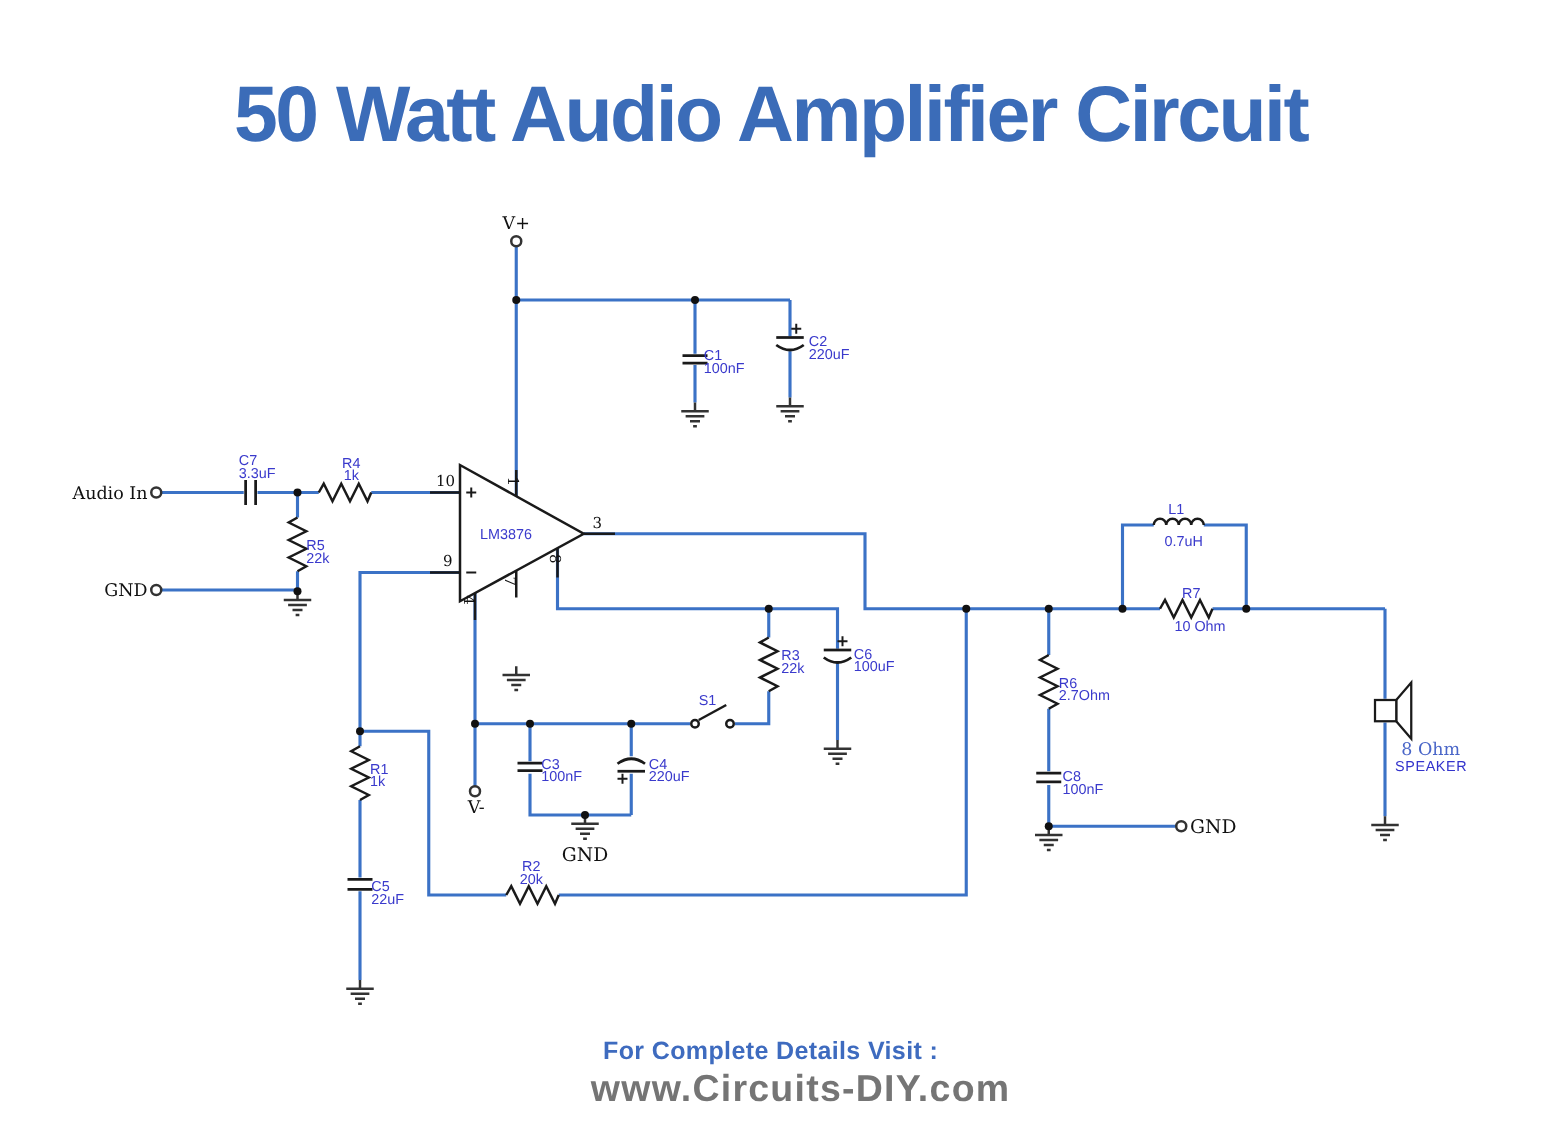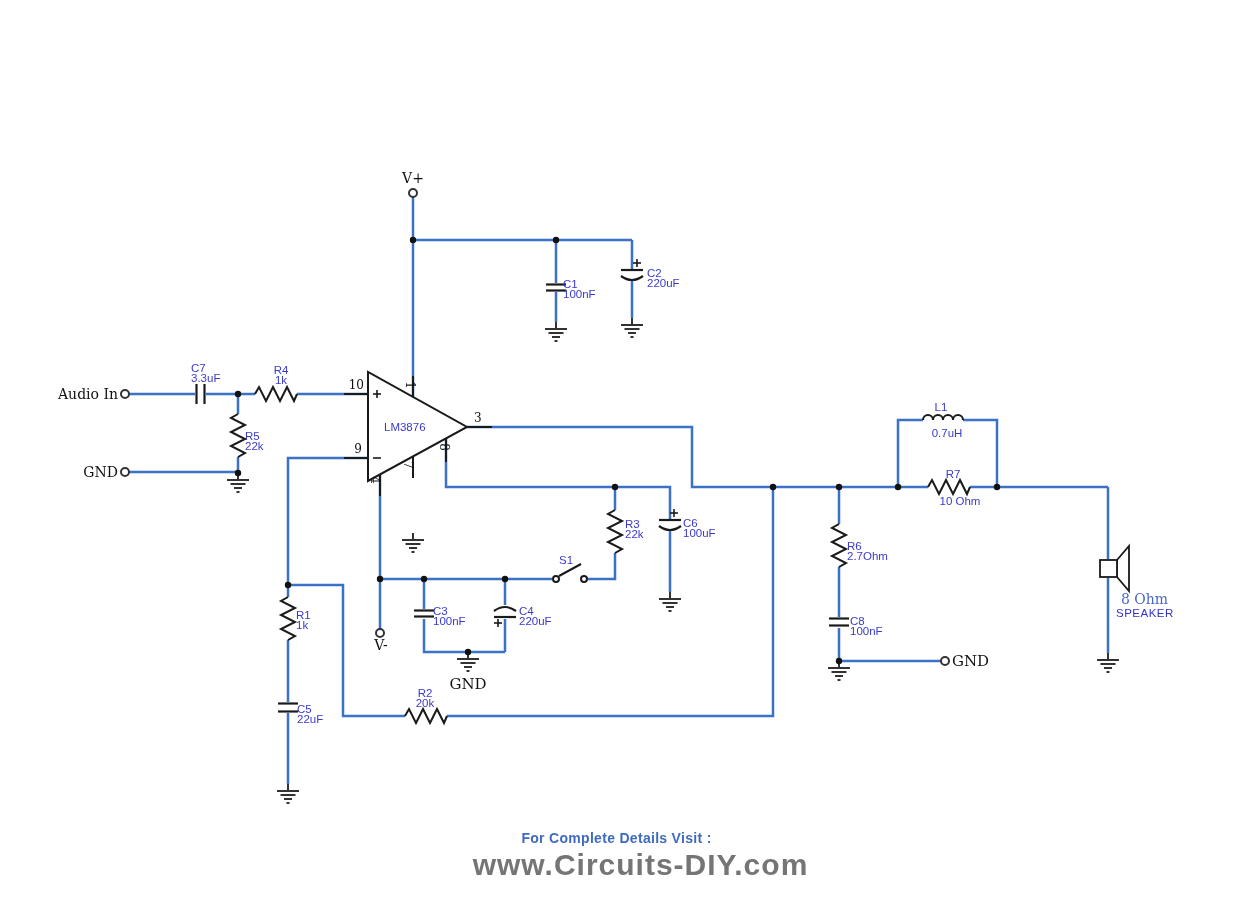--- a/index.html
+++ b/index.html
@@ -1,34 +1,35 @@
 <!DOCTYPE html>
 <html><head>
 <meta charset="utf-8">
 <style>
   html,body{margin:0;padding:0;background:#ffffff;}
   .page{position:relative;width:1233px;height:915px;background:#ffffff;overflow:hidden;
         font-family:"Liberation Sans",sans-serif;}
   .title{position:absolute;top:56px;left:0;width:100%;text-align:center;
          font-size:63px;font-weight:700;letter-spacing:-2px;color:#3b6cb8;margin:0;}
   .footer{position:absolute;top:830px;left:0;width:100%;text-align:center;}
-  .footer-cta{font-size:14px;font-weight:700;color:#3e6bbf;letter-spacing:.3px;}
+  .footer-cta{font-size:20px;font-weight:700;color:#3e6bbf;letter-spacing:.3px;}
   .footer-site{font-size:30px;font-weight:700;color:#757575;letter-spacing:1px;margin-top:2px;margin-left:48px;}
   svg{position:absolute;left:0;top:0;}
   text{font-family:"Liberation Sans",sans-serif;}
   .lbl{fill:#3a3acc;font-size:11.5px;}
   .ser{font-family:"DejaVu Serif","Liberation Serif",serif;fill:#111111;font-size:14px;}
   .pin{font-family:"DejaVu Serif","Liberation Serif",serif;fill:#111111;font-size:12px;}
   .gndtxt{font-family:"DejaVu Serif","Liberation Serif",serif;fill:#111111;font-size:15px;}
 </style>
 </head>
 <body>
 
 <div class="page">
 
+  <h1 class="title">50 Watt Audio Amplifier Circuit</h1>
 
   <svg width="1233" height="915" viewBox="0 0 1233 915">
     <defs>
       <g id="gndsym" stroke="#333333" stroke-width="2" fill="none">
         <line x1="0" y1="0" x2="0" y2="7"></line>
         <line x1="-11" y1="7" x2="11" y2="7"></line>
         <line x1="-7.5" y1="11" x2="7.5" y2="11"></line>
         <line x1="-4" y1="15" x2="4" y2="15"></line>
         <line x1="-1.5" y1="19" x2="1.5" y2="19"></line>
       </g>

